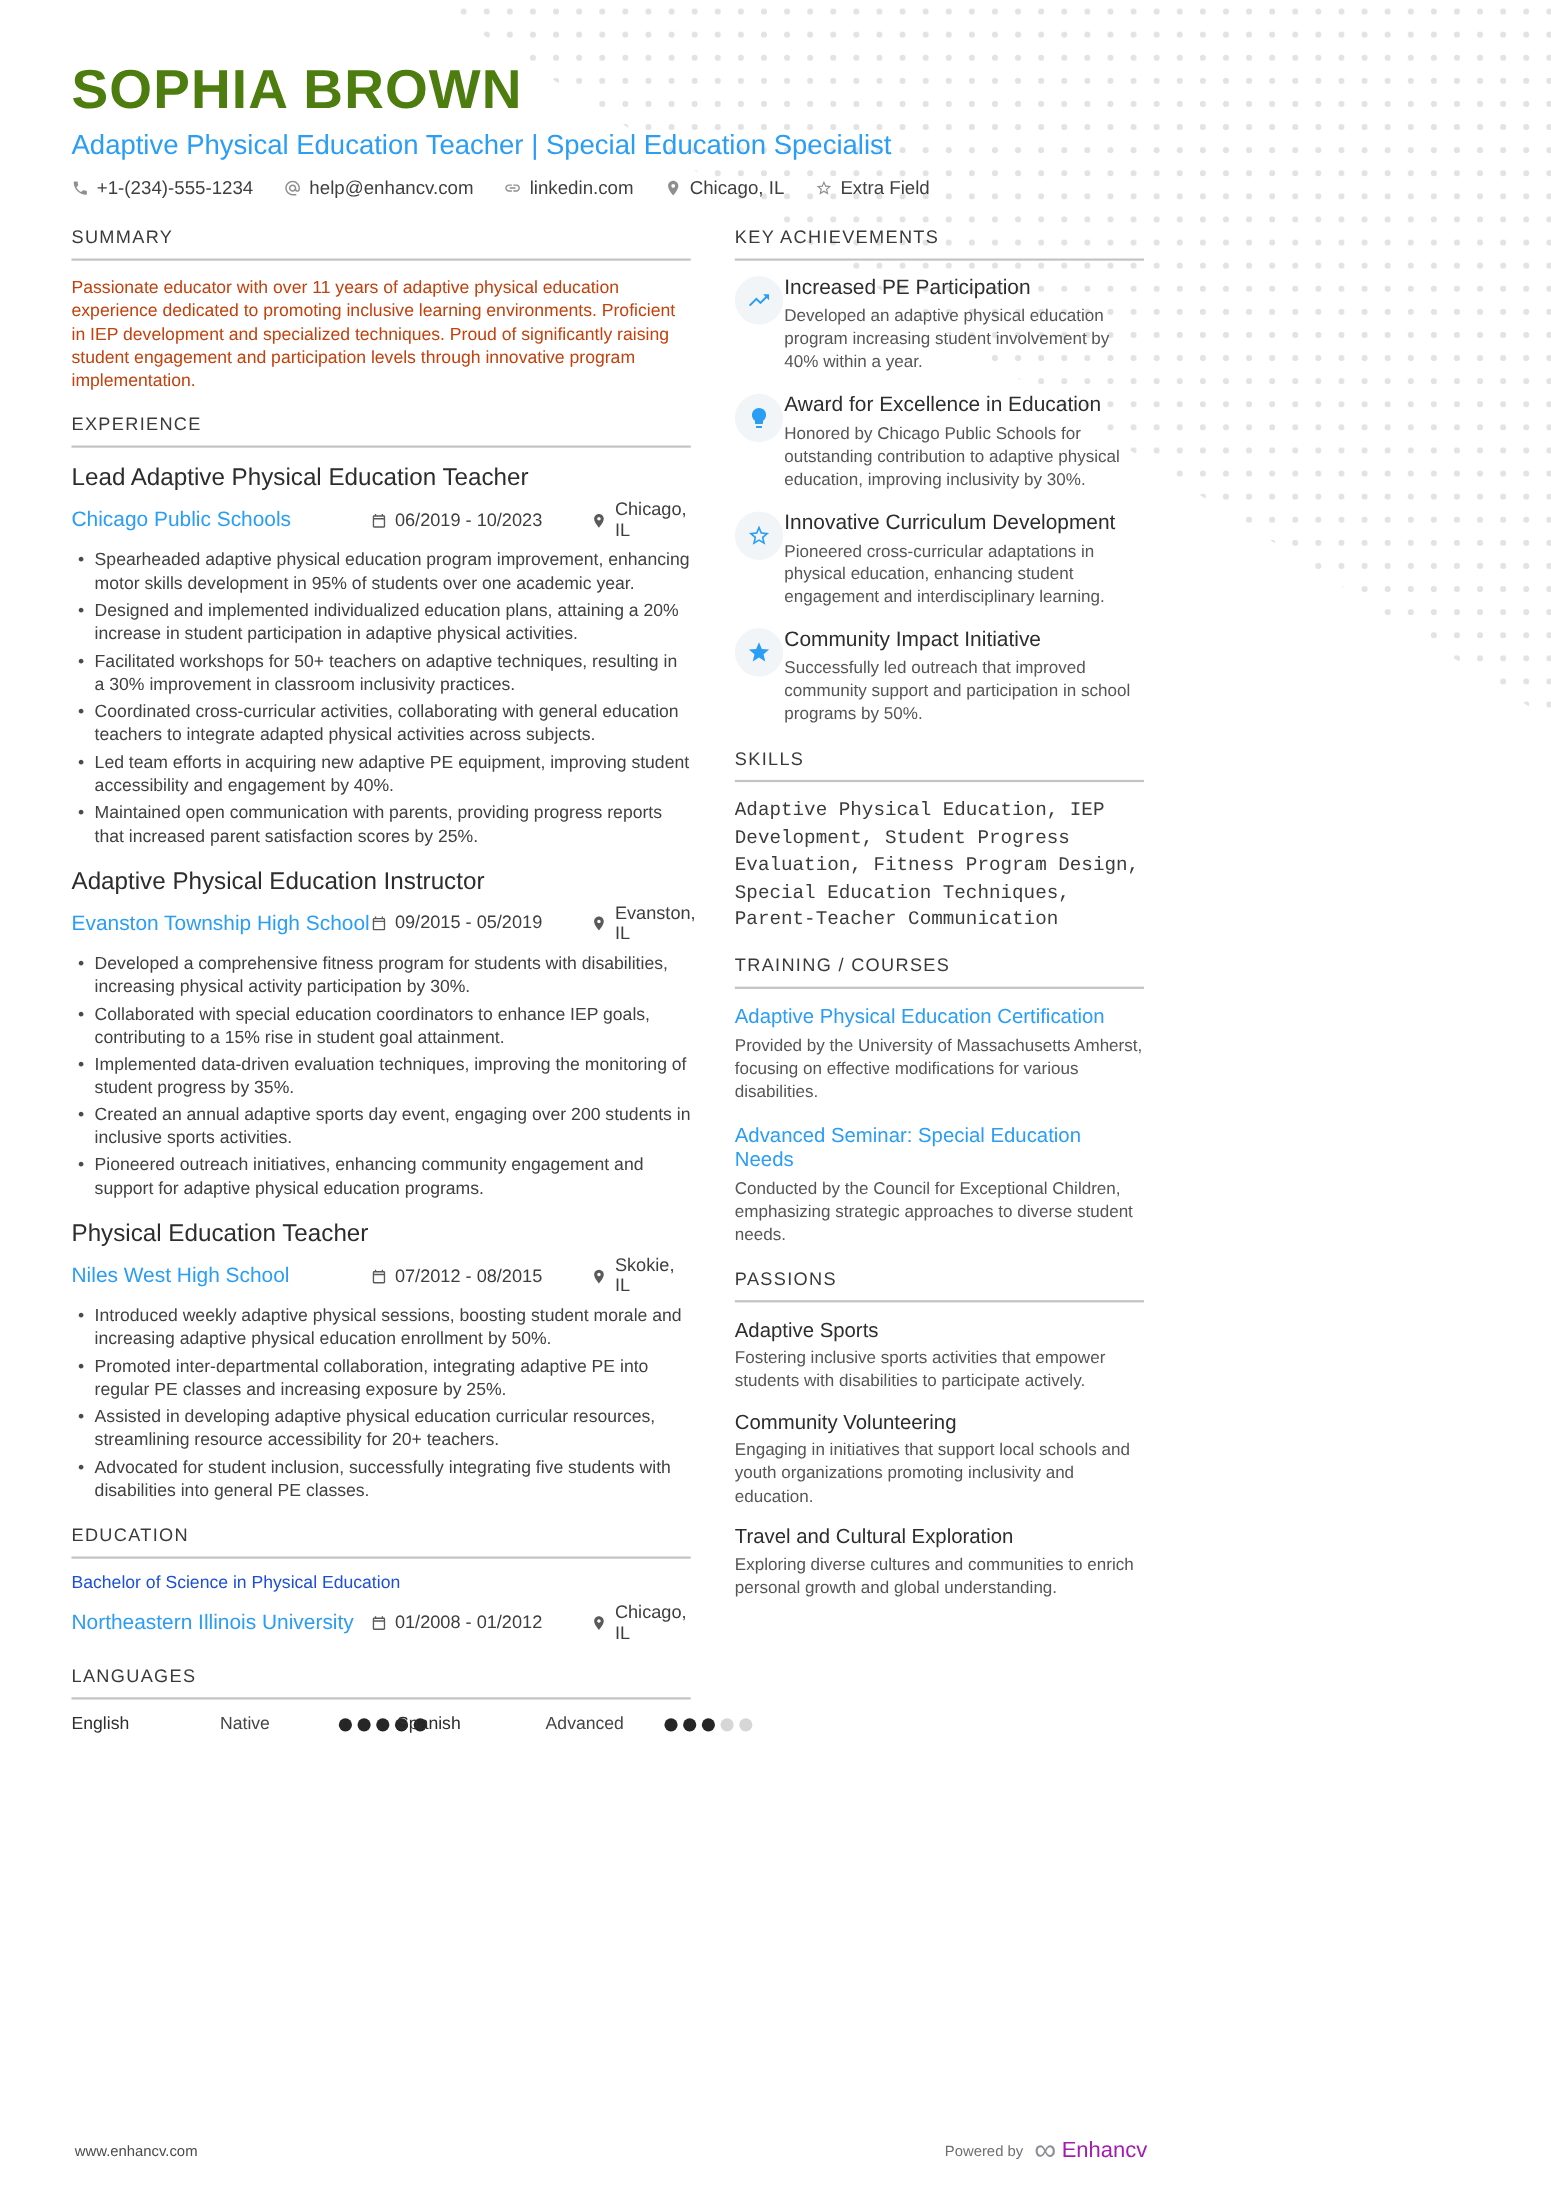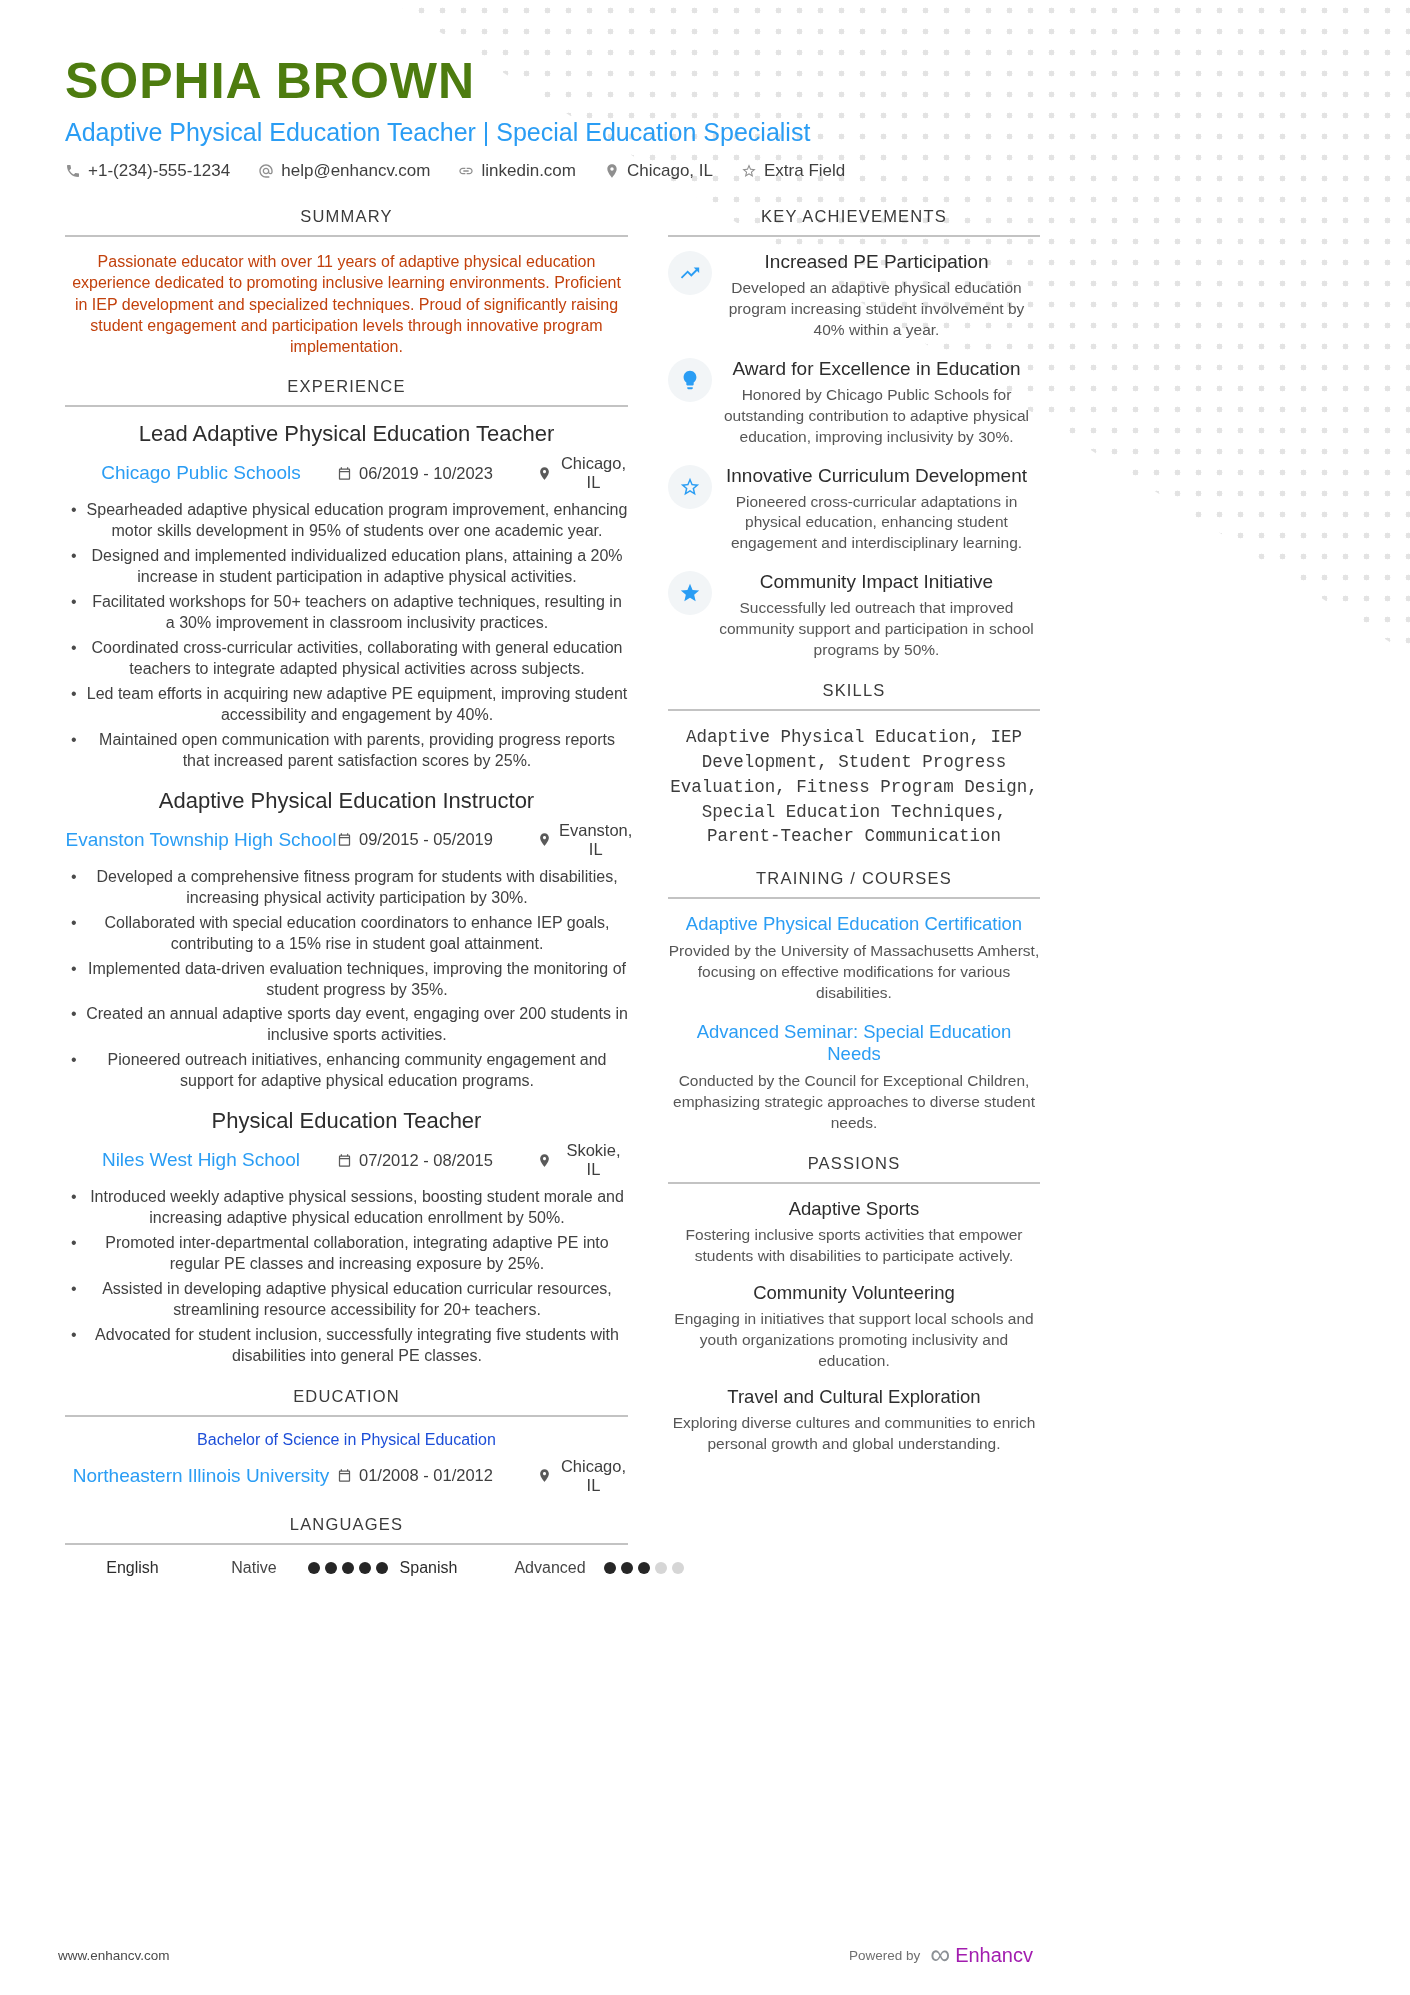--- a/index.html
+++ b/index.html
@@ -27,21 +27,21 @@
   .name { font-size:50px; font-weight:700; letter-spacing:1px; color:#4d7c0f; }
   .headline { font-size:25px; color:var(--accent); margin-top:8px; }
   .contact-row { display:flex; align-items:center; gap:28px; margin-top:14px; font-size:17px; color:#3f3f3f; }
   .contact-item { display:flex; align-items:center; gap:7px; }
   .cicon { display:inline-flex; color:#8f8f8f; }
   .cicon svg { width:16px; height:16px; fill:currentColor; }
 
   
   .content { display:grid; grid-template-columns:563px 372px; column-gap:40px; margin-top:26px; }
 
-  .section { margin-bottom:20px;text-align:center; }
+  .section { margin-bottom:20px; }
   .section-heading {
     font-size:16.5px; font-weight:400; letter-spacing:1.2px; color:#3a3a3a;
     padding-bottom:9px; border-bottom:2px solid #c3c3c3; margin-bottom:14px;
   }
 
   .summary-text { font-size:16px; line-height:1.33; color:#c2410c; }
 
   
   .job { margin-bottom:16px; }
   .job-title { font-size:22px; color:#2d2d2d; margin-bottom:7px; font-weight:400; }
@@ -79,21 +79,21 @@
 
   .course { margin-bottom:17px; }
   .course-title { font-size:18.5px; color:var(--accent); margin-bottom:6px; }
   .course-desc { font-size:15.5px; line-height:1.35; color:#565656; }
 
   .passion { margin-bottom:15px; }
   .passion-title { font-size:18.5px; color:#2d2d2d; margin-bottom:5px; }
   .passion-desc { font-size:15.5px; line-height:1.35; color:#565656; }
 
   
-  .footer { position:absolute; left:58px; bottom:26px; width:975px; display:flex; justify-content:space-between; align-items:center; z-index:1; }
+  .footer { position:absolute; left:68px; bottom:26px; width:975px; display:flex; justify-content:space-between; align-items:center; z-index:1; }
   .footer-site { font-size:13.5px; color:#4a4a4a; text-decoration:none; }
   .footer-right { display:flex; align-items:center; gap:10px; }
   .powered-by { font-size:13.5px; color:#6f6f6f; }
   .brand-logo { display:flex; align-items:center; gap:5px; color:#8b9095; }
   .infinity-glyph { font-size:28px; line-height:1; color:#8b9095; }
   .brand-name { font-size:20px; color:#a21caf; }
 </style>
 </head>
 <body>
 

